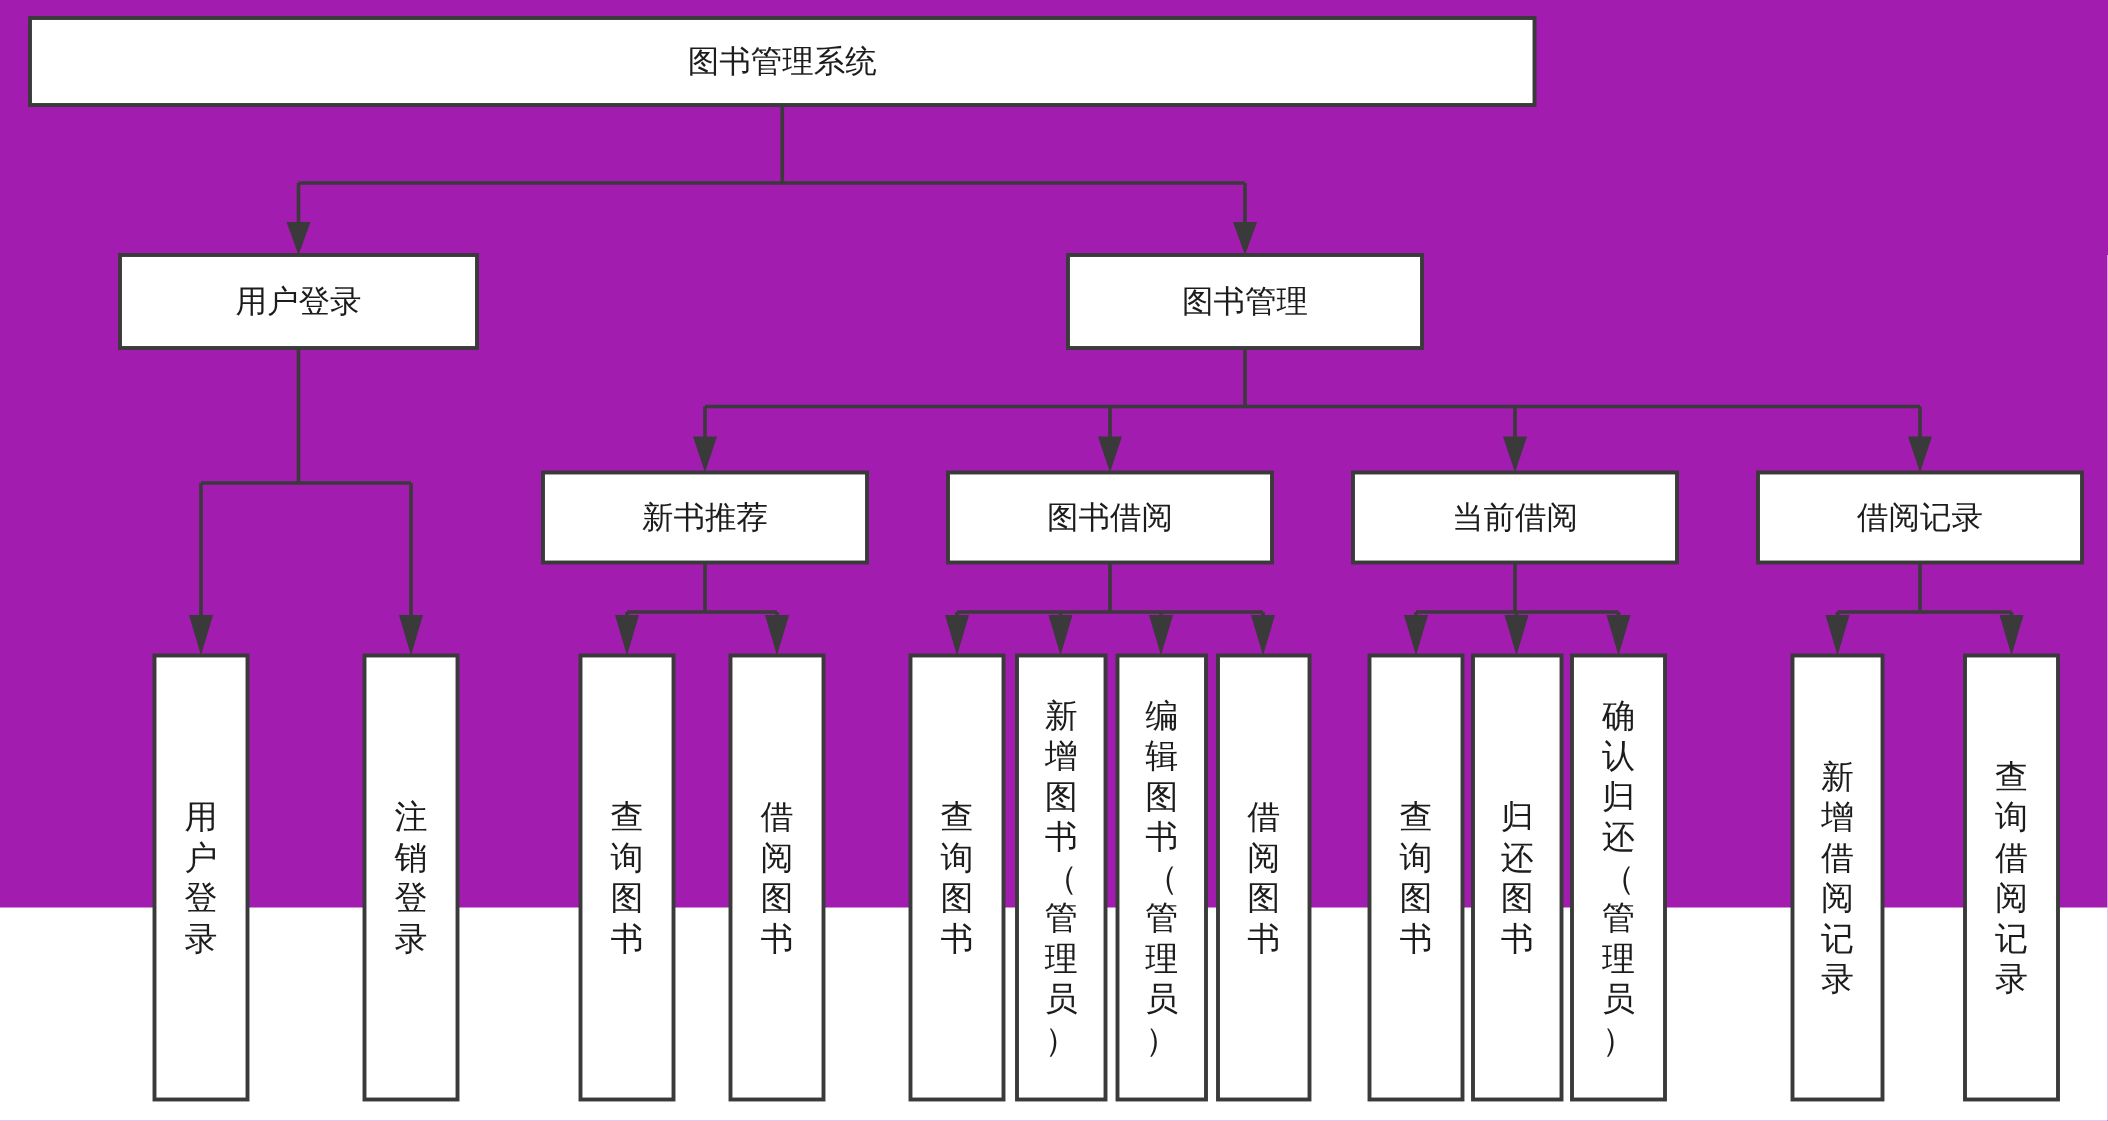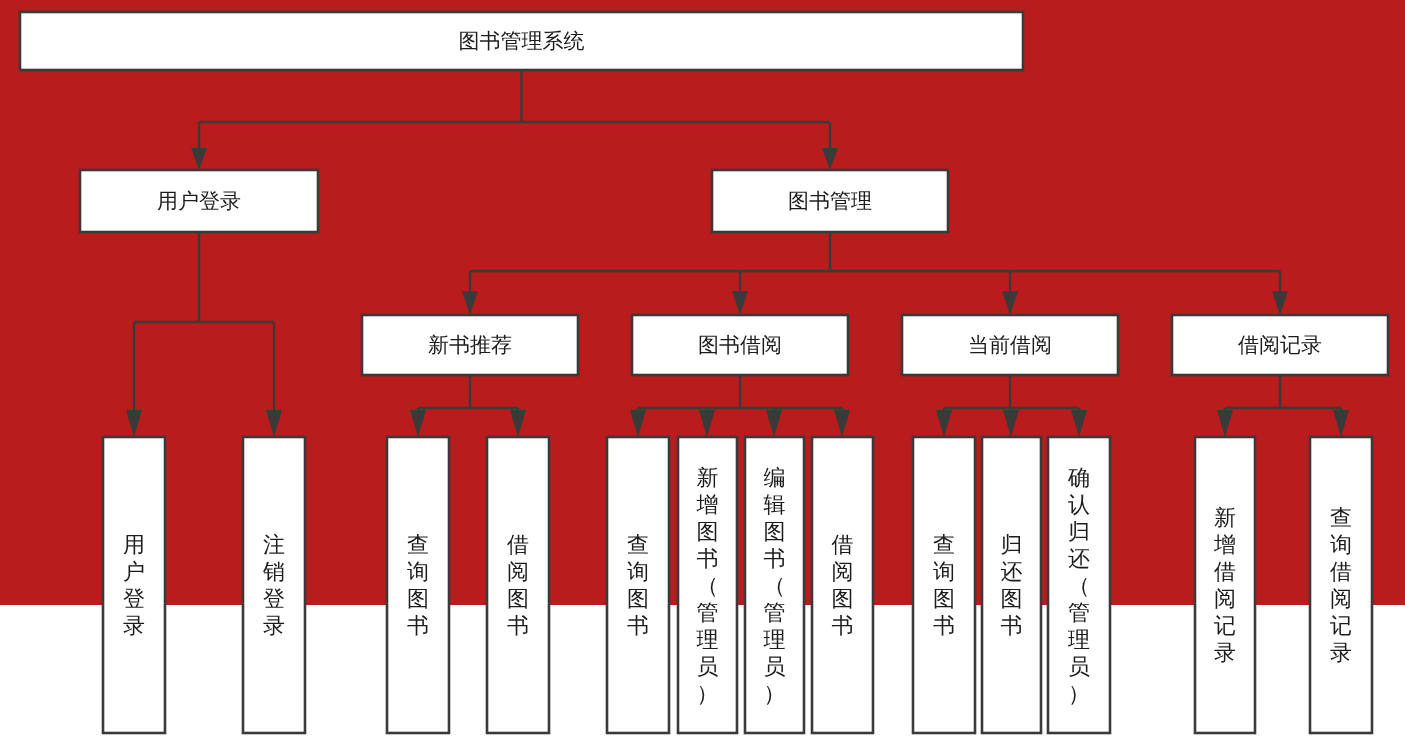--- a/index.html
+++ b/index.html
@@ -11,21 +11,21 @@
   body {
     width: 1405px;
     height: 747px;
     overflow: hidden;
     font-family: "Liberation Sans", "DejaVu Sans", sans-serif;
   }
   #diagram-root {
     position: relative;
     width: 1405px;
     height: 605px;
-    background: #b91c1c;
+    background: #a21caf;
   }
   svg#tree-svg {
     position: absolute;
     left: 0;
     top: 0;
     width: 1405px;
     height: 747px;
     display: block;
   }
   .node-rect {

